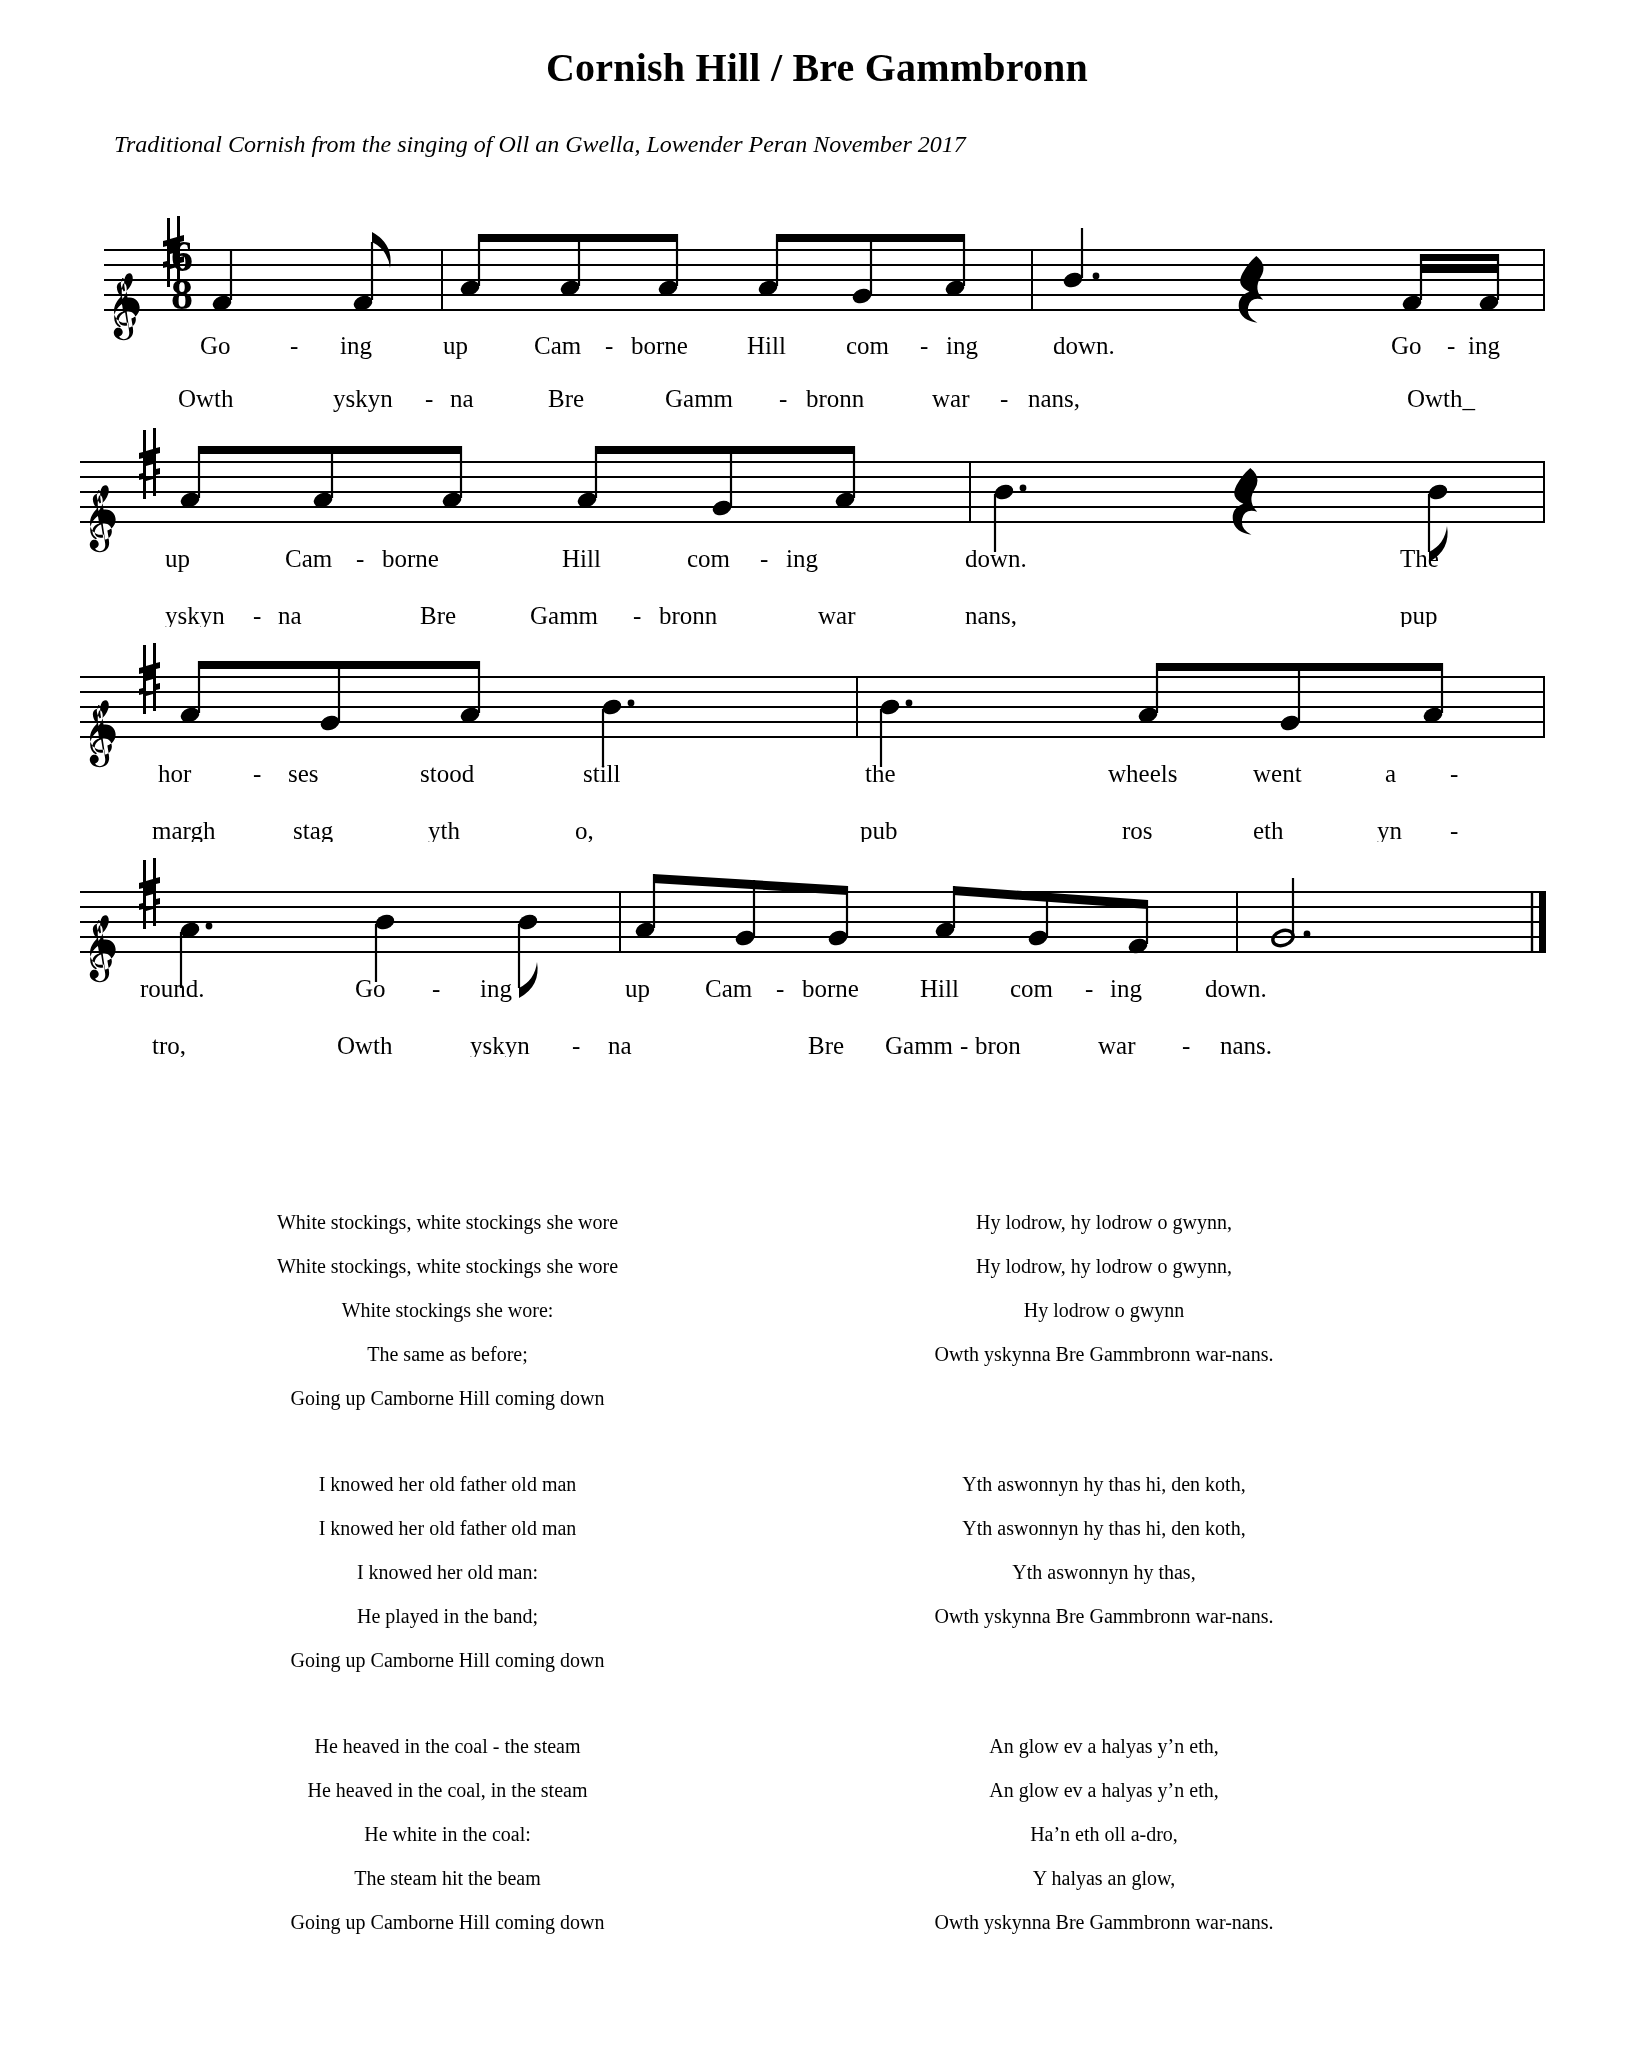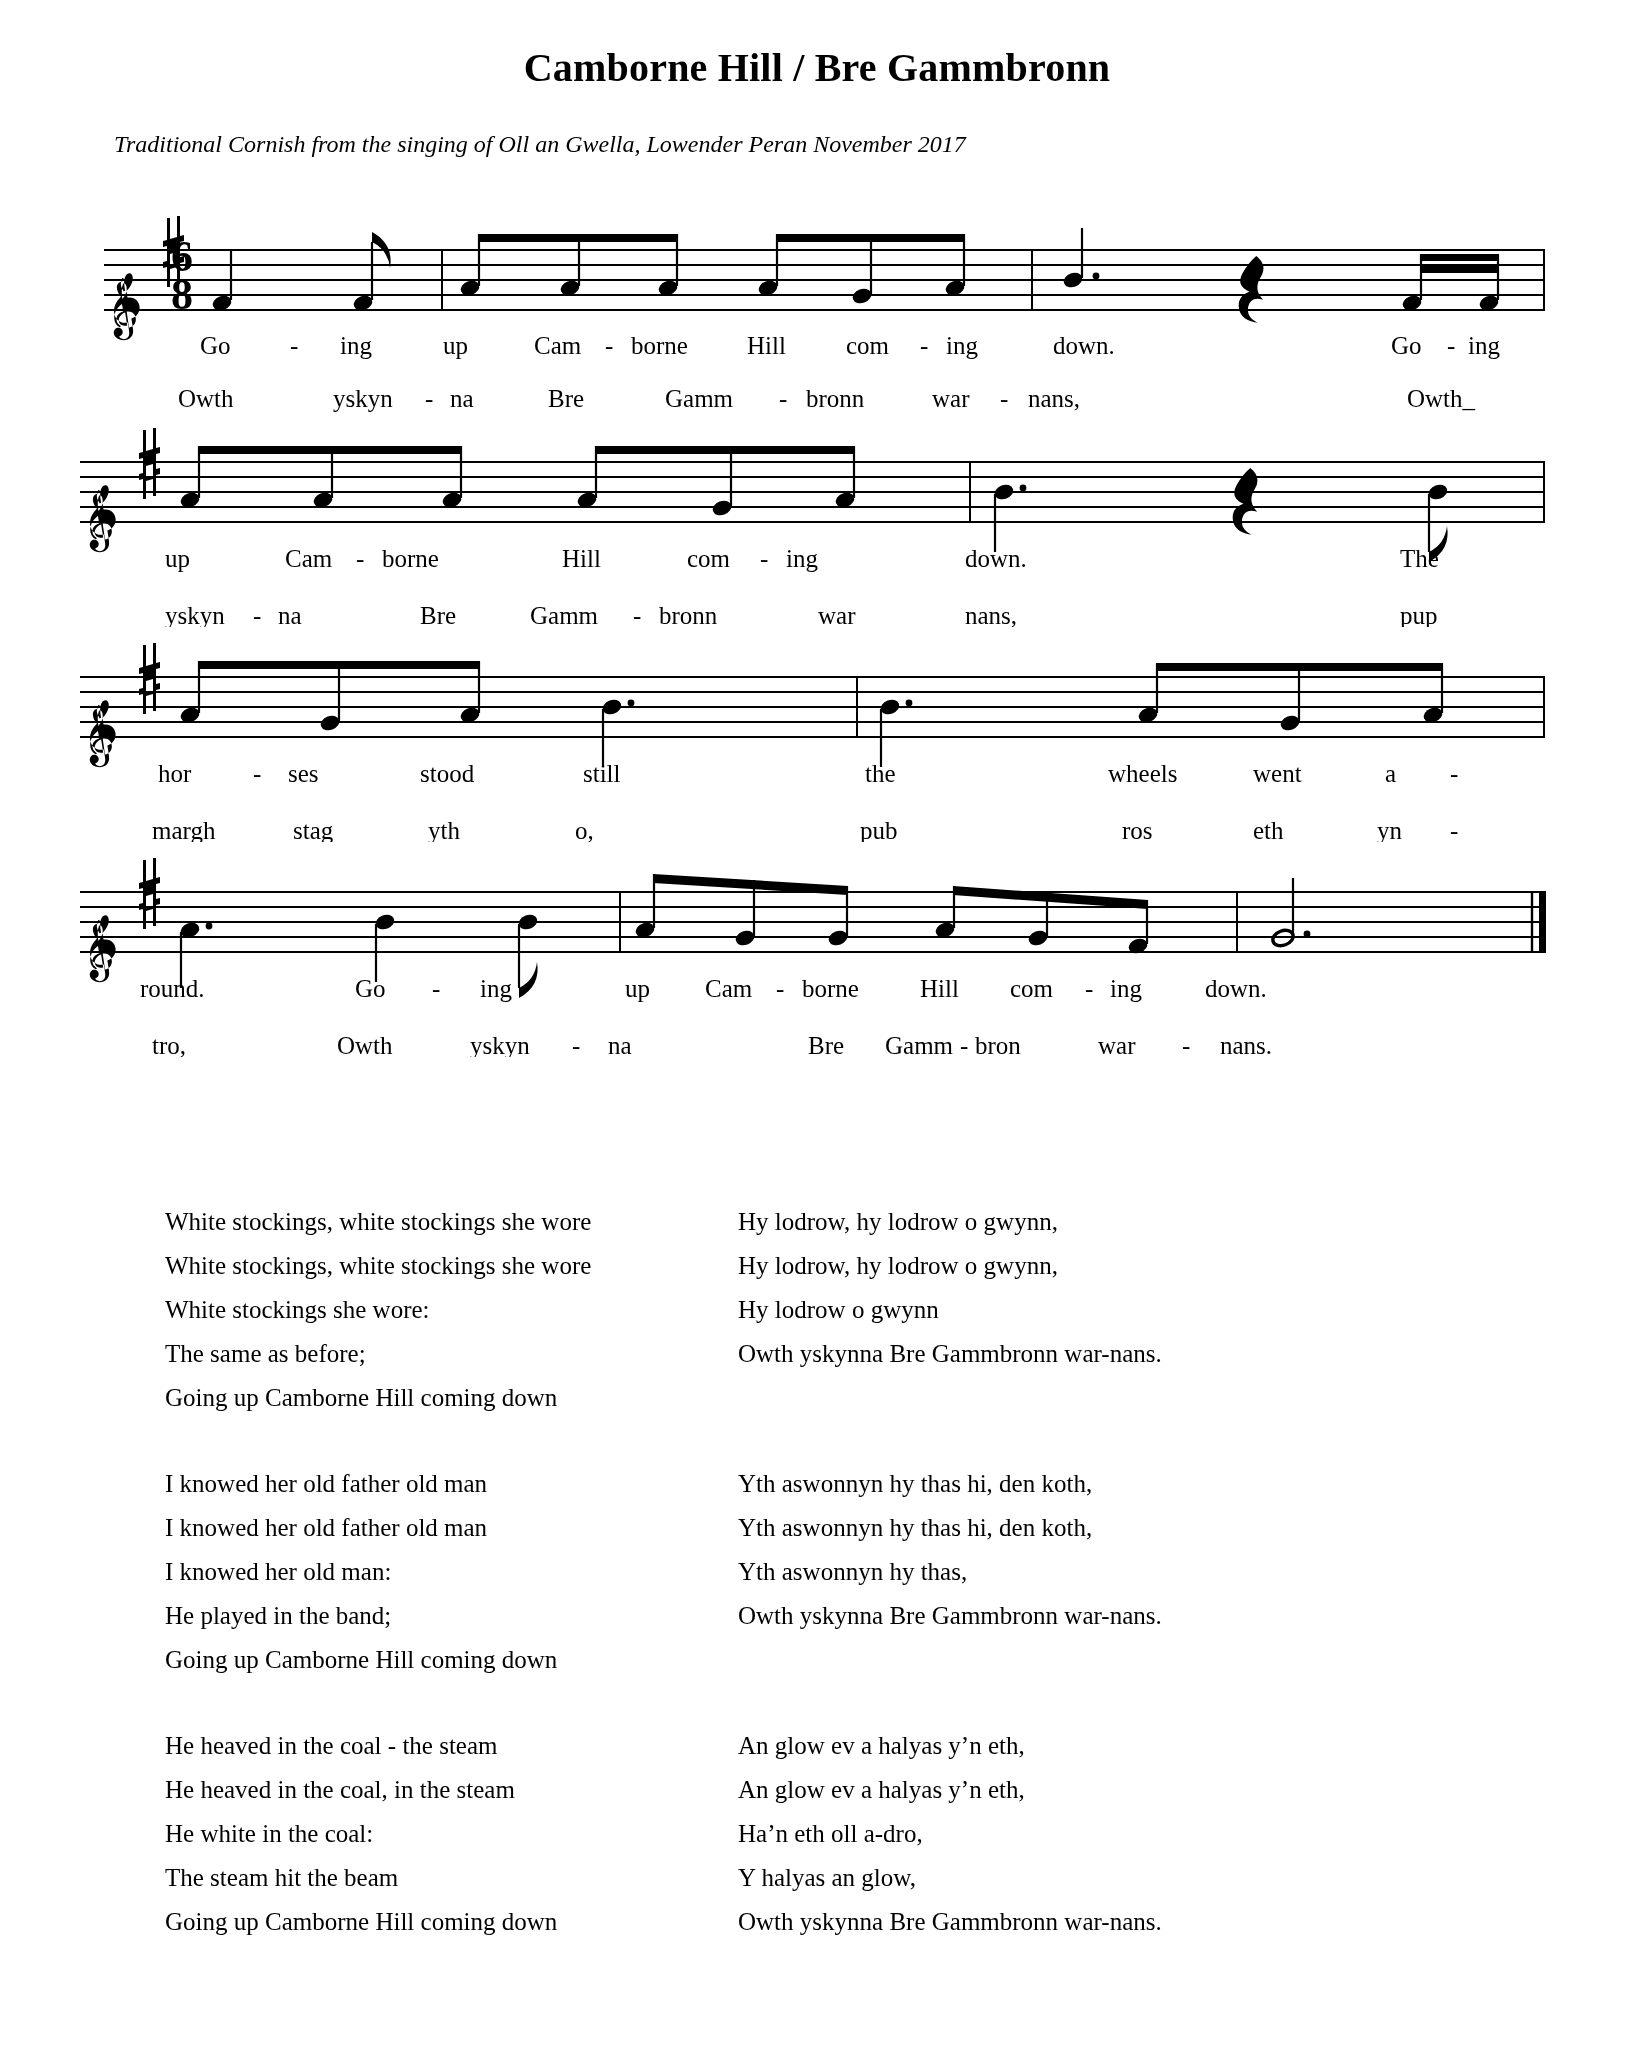--- a/index.html
+++ b/index.html
@@ -47,22 +47,23 @@
     left: 0;
     top: 1200px;
     width: 1634px;
   }
   .verse-block {
     display: flex;
     flex-direction: row;
     margin-bottom: 42px;
   }
   .verse-col {
-    font-size: 25px;
+    font-size: 20px;
     line-height: 44px;
+    text-align: center;
   }
   .verse-col.left {
     width: 730px;
     padding-left: 165px;
     box-sizing: border-box;
   }
   .verse-col.right {
     width: 740px;
     padding-left: 8px;
     box-sizing: border-box;
@@ -75,21 +76,21 @@
     font-family: "Liberation Serif", "DejaVu Serif", serif;
     font-size: 25px;
     fill: #000;
   }
 </style>
 </head>
 <body>
 
 <div class="page">
 
-  <h1 class="title">Camborne Hill / Bre Gammbronn</h1>
+  <h1 class="title">Cornish Hill / Bre Gammbronn</h1>
   <div class="subtitle">Traditional Cornish from the singing of Oll an Gwella, Lowender Peran November 2017</div>
 
   <div class="music">
 
     <svg width="1634" height="220" viewBox="0 0 1634 220">
       <g stroke="#000" stroke-width="1.9">
         <line x1="104" y1="58" x2="1545" y2="58"></line>
         <line x1="104" y1="73" x2="1545" y2="73"></line>
         <line x1="104" y1="88" x2="1545" y2="88"></line>
         <line x1="104" y1="103" x2="1545" y2="103"></line>

